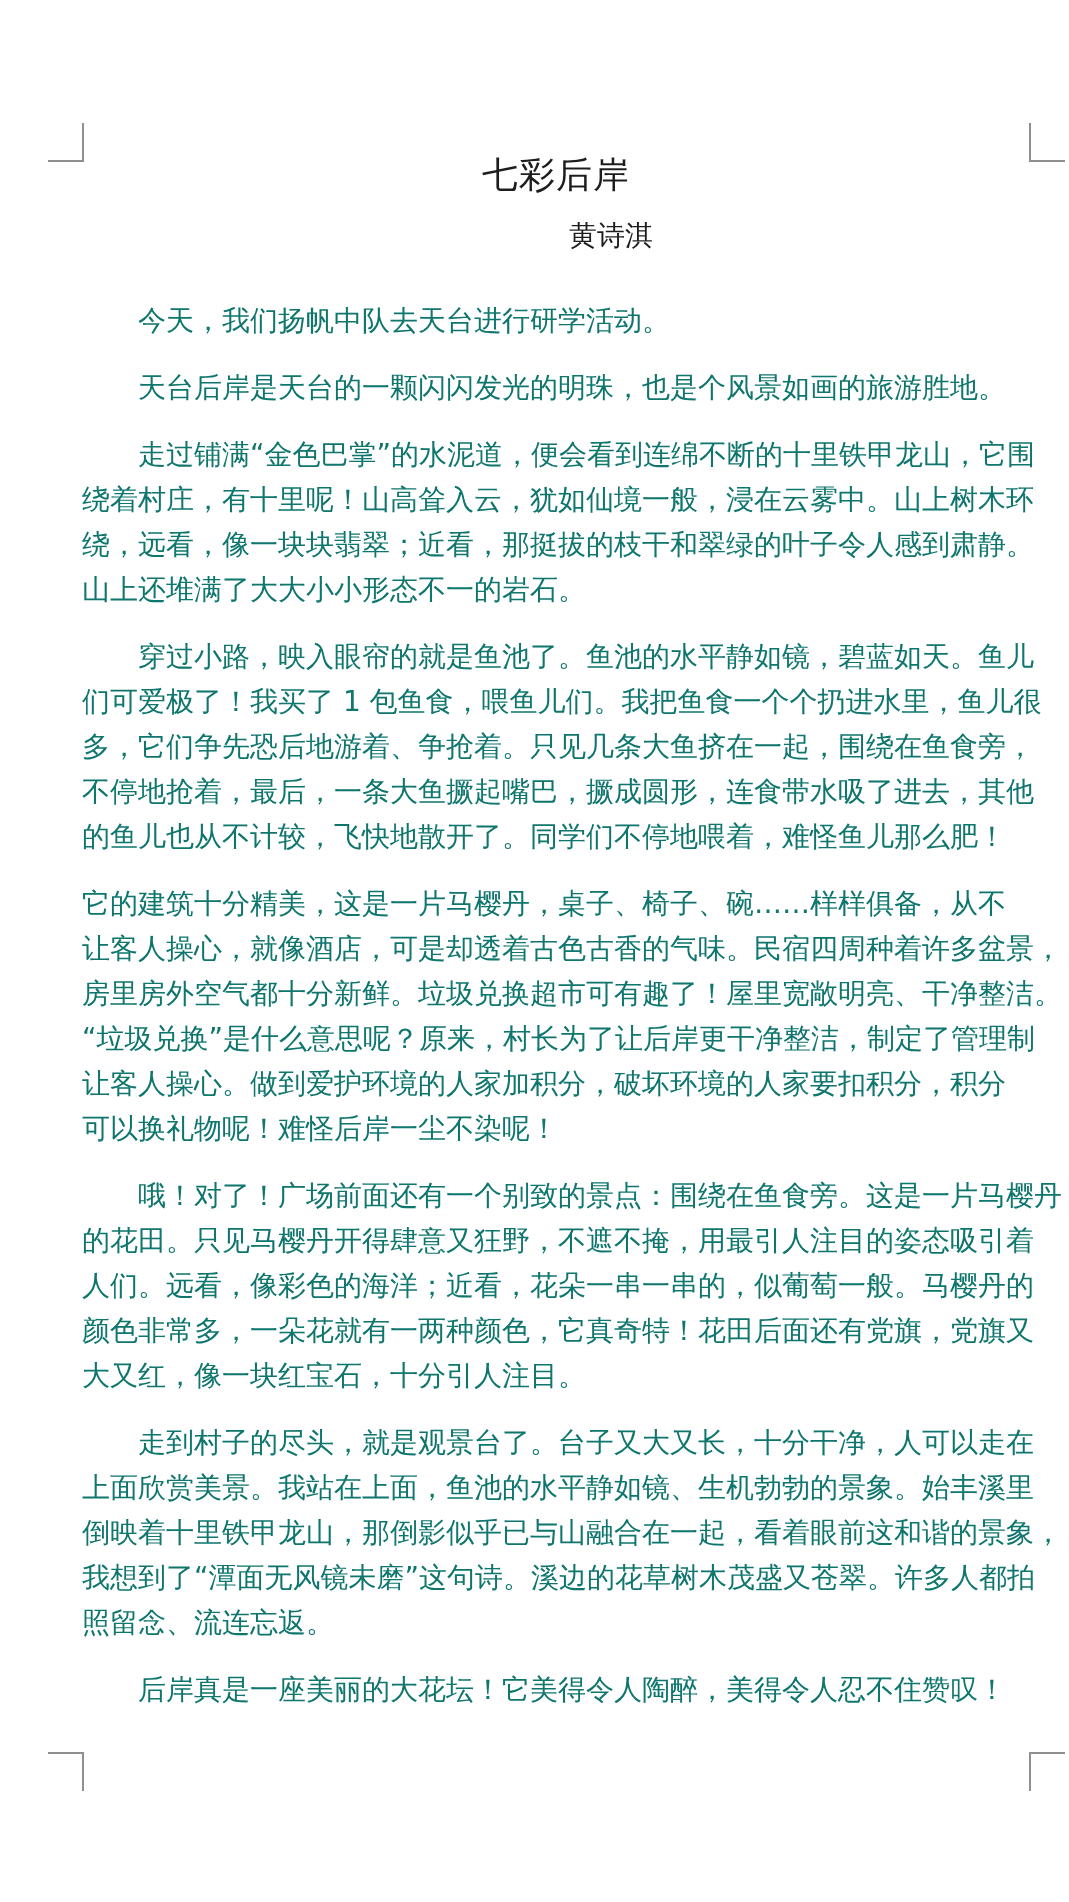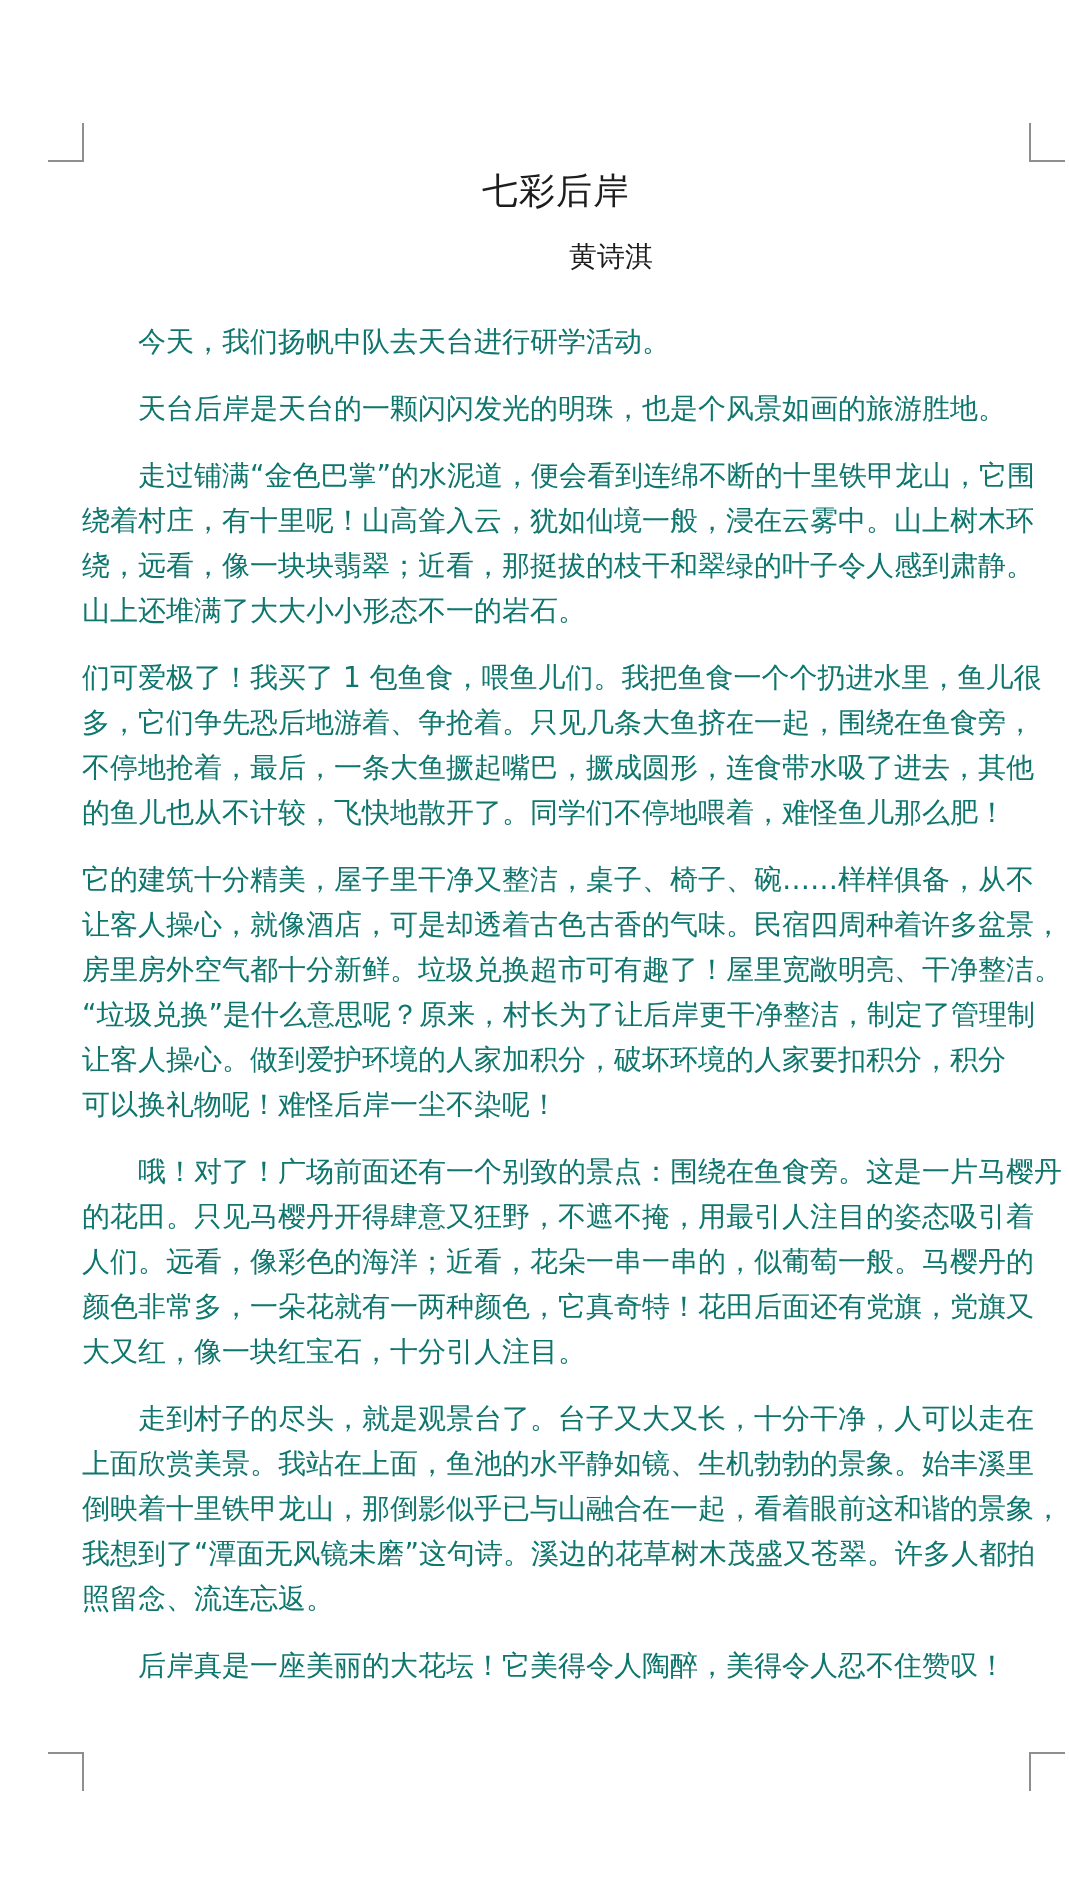--- a/index.html
+++ b/index.html
@@ -27,21 +27,21 @@
   .crop.br { left: 1029px; top: 1752px; border-left: 2px solid #8f8f8f; border-top: 2px solid #8f8f8f; }
 
   
   .content {
     position: absolute;
     left: 82px;
     top: 148px;
     width: 948px;
   }
   .doc-title {
-    margin: 17px;
+    margin: 1px;
     font-size: 36px;
     font-weight: 500;
     line-height: 52px;
     text-align: center;
     letter-spacing: 1px;
     color: #1d1d1d;
   }
   .doc-author {
     margin: 12px 0 0 0;
     font-size: 28px;
@@ -82,27 +82,28 @@
       <div class="para">
         <div class="line first">天台后岸是天台的一颗闪闪发光的明珠，也是个风景如画的旅游胜地。</div>
       </div>
       <div class="para">
         <div class="line first">走过铺满“金色巴掌”的水泥道，便会看到连绵不断的十里铁甲龙山，它围</div>
         <div class="line">绕着村庄，有十里呢！山高耸入云，犹如仙境一般，浸在云雾中。山上树木环</div>
         <div class="line">绕，远看，像一块块翡翠；近看，那挺拔的枝干和翠绿的叶子令人感到肃静。</div>
         <div class="line">山上还堆满了大大小小形态不一的岩石。</div>
       </div>
       <div class="para">
+        <div class="line first">穿过小路，映入眼帘的就是鱼池了。鱼池的水平静如镜，碧蓝如天。鱼儿</div>
         <div class="line">们可爱极了！我买了 1 包鱼食，喂鱼儿们。我把鱼食一个个扔进水里，鱼儿很</div>
         <div class="line">多，它们争先恐后地游着、争抢着。只见几条大鱼挤在一起，围绕在鱼食旁，</div>
         <div class="line">不停地抢着，最后，一条大鱼撅起嘴巴，撅成圆形，连食带水吸了进去，其他</div>
         <div class="line">的鱼儿也从不计较，飞快地散开了。同学们不停地喂着，难怪鱼儿那么肥！</div>
       </div>
       <div class="para">
-        <div class="line">它的建筑十分精美，屋子里干净又整洁，桌子、椅子、碗……样样俱备，从不</div>
+        <div class="line">它的建筑十分精美，这是一片马樱丹，桌子、椅子、碗……样样俱备，从不</div>
         <div class="line">让客人操心，就像酒店，可是却透着古色古香的气味。民宿四周种着许多盆景，</div>
         <div class="line">房里房外空气都十分新鲜。垃圾兑换超市可有趣了！屋里宽敞明亮、干净整洁。</div>
         <div class="line">“垃圾兑换”是什么意思呢？原来，村长为了让后岸更干净整洁，制定了管理制</div>
         <div class="line">让客人操心。做到爱护环境的人家加积分，破坏环境的人家要扣积分，积分</div>
         <div class="line">可以换礼物呢！难怪后岸一尘不染呢！</div>
       </div>
       <div class="para">
         <div class="line first">哦！对了！广场前面还有一个别致的景点：围绕在鱼食旁。这是一片马樱丹</div>
         <div class="line">的花田。只见马樱丹开得肆意又狂野，不遮不掩，用最引人注目的姿态吸引着</div>
         <div class="line">人们。远看，像彩色的海洋；近看，花朵一串一串的，似葡萄一般。马樱丹的</div>

